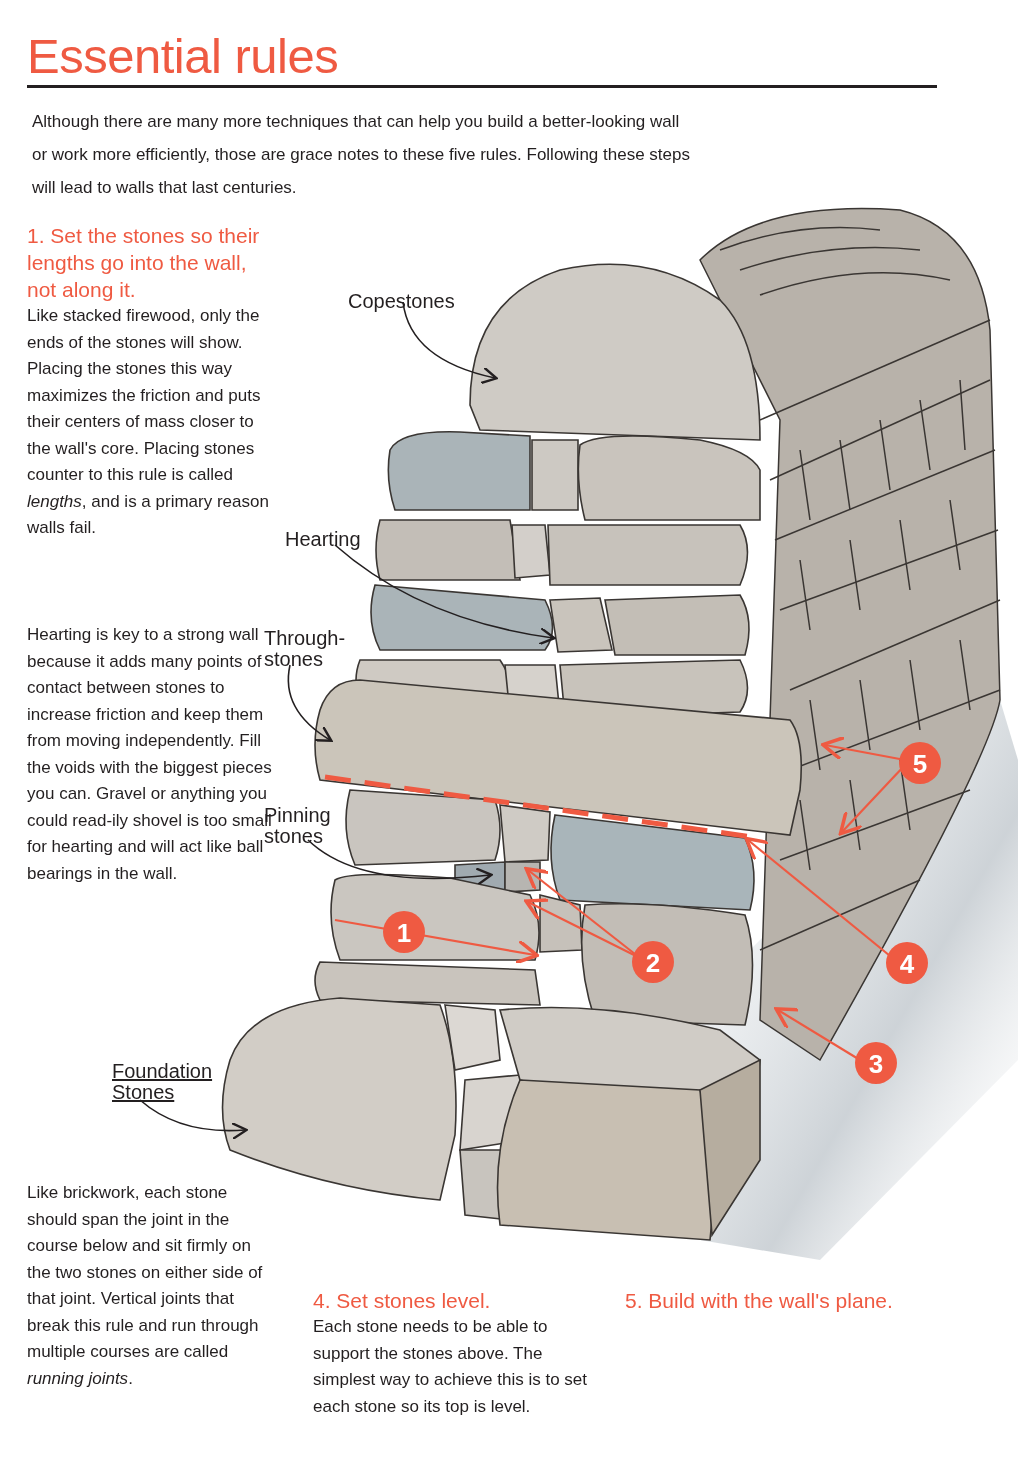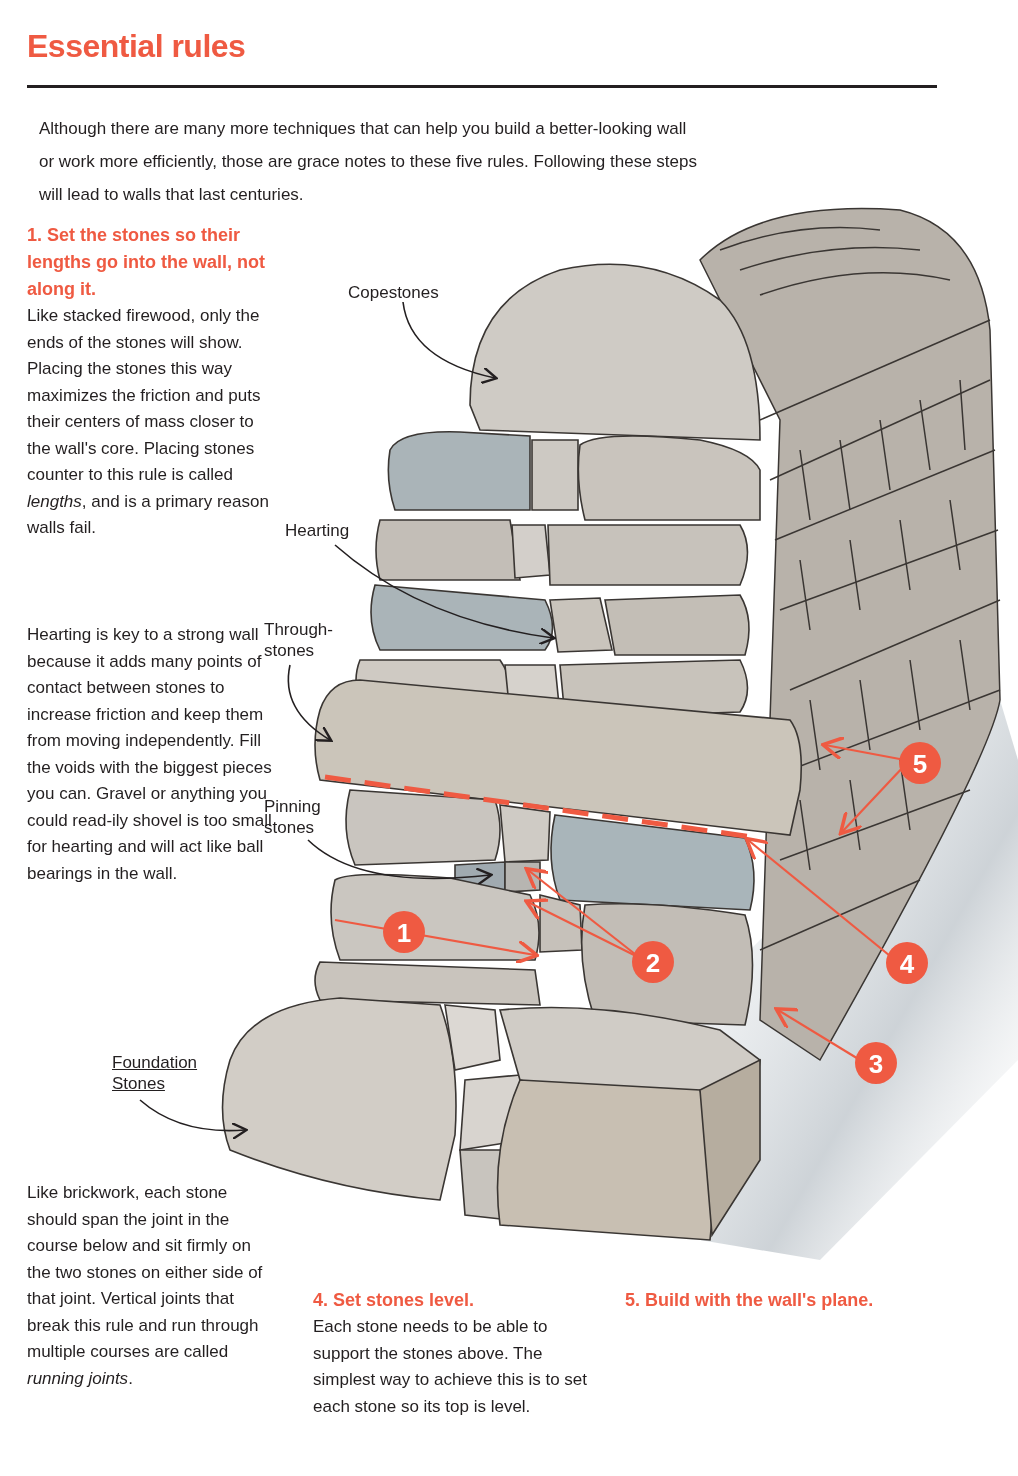--- a/index.html
+++ b/index.html
@@ -1,45 +1,45 @@
 <!DOCTYPE html>
 <html><head>
 <meta charset="utf-8">
 <style>
   html, body { margin: 0; padding: 0; background: #ffffff; }
   body { width: 1018px; height: 1476px; position: relative; overflow: hidden;
          font-family: "Liberation Sans", "DejaVu Sans", sans-serif; color: #231f20; }
-  .title { position: absolute; left: 27px; top: 28px; font-size: 32px; font-weight: bold;
+  .title { position: absolute; left: 27px; top: 28px; font-size: 49px; font-weight: normal;
            color: #ef5a42; letter-spacing: -0.5px; margin: 0; }
   .rule-line { position: absolute; left: 27px; top: 85px; width: 910px; height: 3px; background: #231f20; }
   .intro { position: absolute; left: 27px; top: 100px; width: 660px; font-size: 17px; line-height: 33px; }
   .rule { position: absolute; font-size: 17px; line-height: 26.5px; }
-  .rule .head { color: #ef5a42; font-weight: bold; font-size: 18px; line-height: 27px; display: block; }
+  .rule .head { color: #ef5a42; font-weight: normal; font-size: 21px; line-height: 27px; display: block; }
   .rule .body { display: block; }
   .rule .body i { font-style: italic; }
   #rule1 { left: 27px; top: 222px; width: 250px; }
   #rule2 { left: 27px; top: 622px; width: 250px; }
   #rule3 { left: 27px; top: 1180px; width: 250px; }
   #rule4 { left: 313px; top: 1287px; width: 280px; }
   #rule5 { left: 625px; top: 1287px; width: 320px; }
-  .label { position: absolute; font-size: 17px; line-height: 21px; color: #231f20; }
+  .label { position: absolute; font-size: 20px; line-height: 21px; color: #231f20; margin-top: 9px; }
   #lbl-cope { left: 348px; top: 282px; }
   #lbl-heart { left: 285px; top: 520px; }
   #lbl-through { left: 264px; top: 619px; }
   #lbl-pin { left: 264px; top: 796px; }
   #lbl-found { left: 112px; top: 1052px; text-decoration: underline; }
   svg.illus { position: absolute; left: 0; top: 0; }
   .badge-text { font-family: "Liberation Sans", sans-serif; font-weight: bold; font-size: 26px; fill: #ffffff; }
 </style>
 </head>
 <body>
 
 <h1 class="title">Essential rules</h1>
 <div class="rule-line"></div>
-<p class="intro" style="margin:12px">Although there are many more techniques that can help you build a better-looking wall or work more efficiently, those are grace notes to these five rules. Following these steps will lead to walls that last centuries.</p>
+<p class="intro" style="margin:5px">Although there are many more techniques that can help you build a better-looking wall or work more efficiently, those are grace notes to these five rules. Following these steps will lead to walls that last centuries.</p>
 
 <svg class="illus" width="1018" height="1476">
   <defs>
     <linearGradient id="shadow" x1="0" y1="0" x2="1" y2="1">
       <stop offset="0" stop-color="#e8ecef" stop-opacity="0"></stop>
       <stop offset="0.6" stop-color="#c8ced3" stop-opacity="0.9"></stop>
       <stop offset="1" stop-color="#ffffff" stop-opacity="0"></stop>
     </linearGradient>
     <marker id="arrowDark" markerWidth="10" markerHeight="10" refX="8" refY="5" orient="auto">
       <path d="M0,0 L9,5 L0,10" fill="none" stroke="#231f20" stroke-width="1.5"></path>

